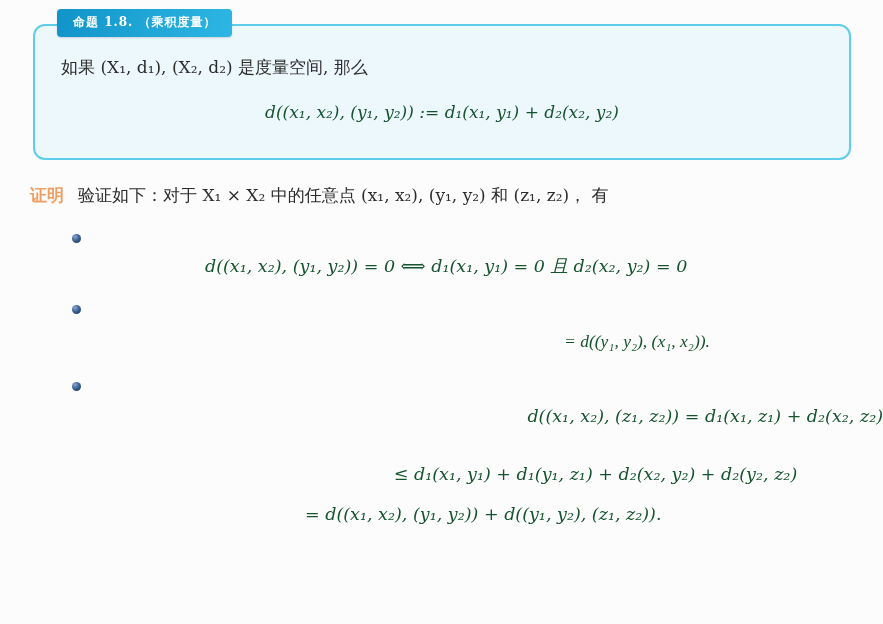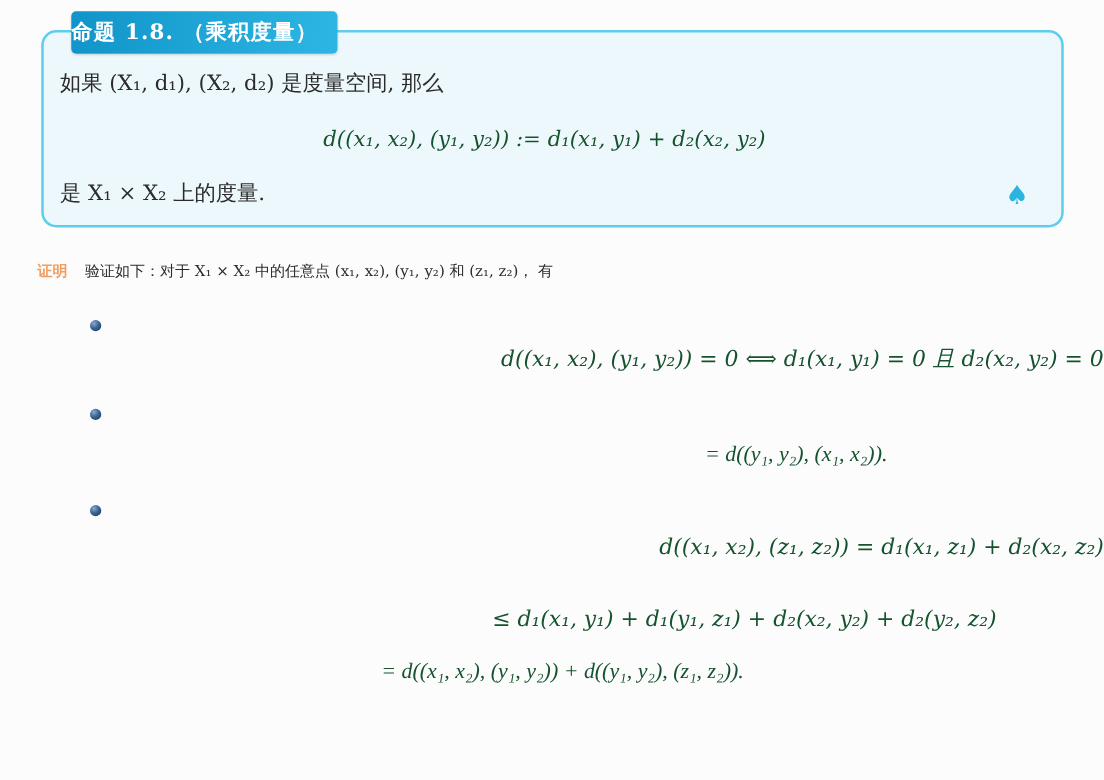--- a/index.html
+++ b/index.html
@@ -21,31 +21,31 @@
     position: relative;
     margin: 24px 32px 0 33px;
     border: 2px solid #5ecdec;
     border-radius: 12px;
     background: #edf8fd;
   }
   .theorem-tab {
     position: absolute;
     top: -17px;
     left: 22px;
-    padding: 5px 16px 6px 0;
+    padding: 5px 16px 6px 16px;
     background: linear-gradient(100deg, #1194c9 0%, #2db6e3 100%);
     border-radius: 4px;
     color: #ffffff;
     font-weight: bold;
-    font-size: 17px;
+    font-size: 12px;
     letter-spacing: 1px;
     box-shadow: 0 1px 2px rgba(0,0,0,0.15);
   }
   .theorem-body {
-    padding: 30px 26px 14px 13px;
+    padding: 30px 26px 14px 26px;
     font-size: 17px;
   }
   .cn-line {
     margin: 0;
     line-height: 22px;
   }
   .theorem-eq {
     text-align: center;
     margin: 22px 0 20px 0;
     line-height: 24px;
@@ -63,21 +63,21 @@
   .spade {
     font-style: normal;
     color: #29b5e0;
     font-size: 21px;
     line-height: 20px;
   }
 
   
   .proof-intro {
     margin: 22px 0 0 30px;
-    font-size: 12px;
+    font-size: 17px;
     line-height: 26px;
   }
   .proof-label {
     color: #ef9f63;
     font-weight: bold;
     margin-right: 14px;
   }
   .bullet-block {
     position: relative;
     margin-left: 72px;
@@ -90,46 +90,42 @@
     background: radial-gradient(circle at 35% 30%, #89a8d0 0%, #3b6395 45%, #16304f 100%);
   }
   .eq-line {
     display: block;
     font-size: 17.5px;
     line-height: 26px;
     white-space: nowrap;
   }
 
   .b1 { margin-top: 26px; }
-  .b1 .l0 { margin-left: 133px; margin-top: 10px; text-align: right; }
+  .b1 .l0 { margin-left: 133px; margin-top: 10px; }
   .b1 .l1 { margin-left: 348px; margin-top: 16px; }
 
   .b2 { margin-top: 26px; }
   .b2 .l0 { margin-left: 92px;  margin-top: 10px; }
   .b2 .l1 { margin-left: 492px; margin-top: 14px; font-family: Liberation Serif, serif; }
 
   .b3 { margin-top: 28px; }
   .b3 .l0 { margin-left: 93px;  margin-top: 12px; text-align: right; }
   .b3 .l1 { margin-left: 236px; margin-top: 32px; text-align: center; }
-  .b3 .l2 { margin-left: 233px; margin-top: 14px; font-family: Liberation Serif, serif; }
+  .b3 .l2 { margin-left: 233px; margin-top: 14px; }
 </style>
 </head>
 <body>
 
 <div class="page">
 
   <div class="theorem-box">
     <div class="theorem-tab">命题 1.8. （乘积度量）</div>
     <div class="theorem-body">
       <p class="cn-line">如果 (X₁, d₁), (X₂, d₂) 是度量空间, 那么</p>
       <div class="theorem-eq math">d((x₁, x₂), (y₁, y₂)) := d₁(x₁, y₁) + d₂(x₂, y₂)</div>
-      <div class="conclusion-row">
-        <p class="cn-line">是 X₁ × X₂ 上的度量.</p>
-        <span class="spade">♠</span>
-      </div>
     </div>
   </div>
 
   <p class="proof-intro"><span class="proof-label">证明</span><span>验证如下：对于 X₁ × X₂ 中的任意点 (x₁, x₂), (y₁, y₂) 和 (z₁, z₂)， 有</span></p>
 
   <div class="bullet-block b1">
     <span class="bullet-dot"></span>
     <span class="eq-line math l0">d((x₁, x₂), (y₁, y₂)) = 0 ⟺ d₁(x₁, y₁) = 0 且 d₂(x₂, y₂) = 0</span>
   </div>
 

